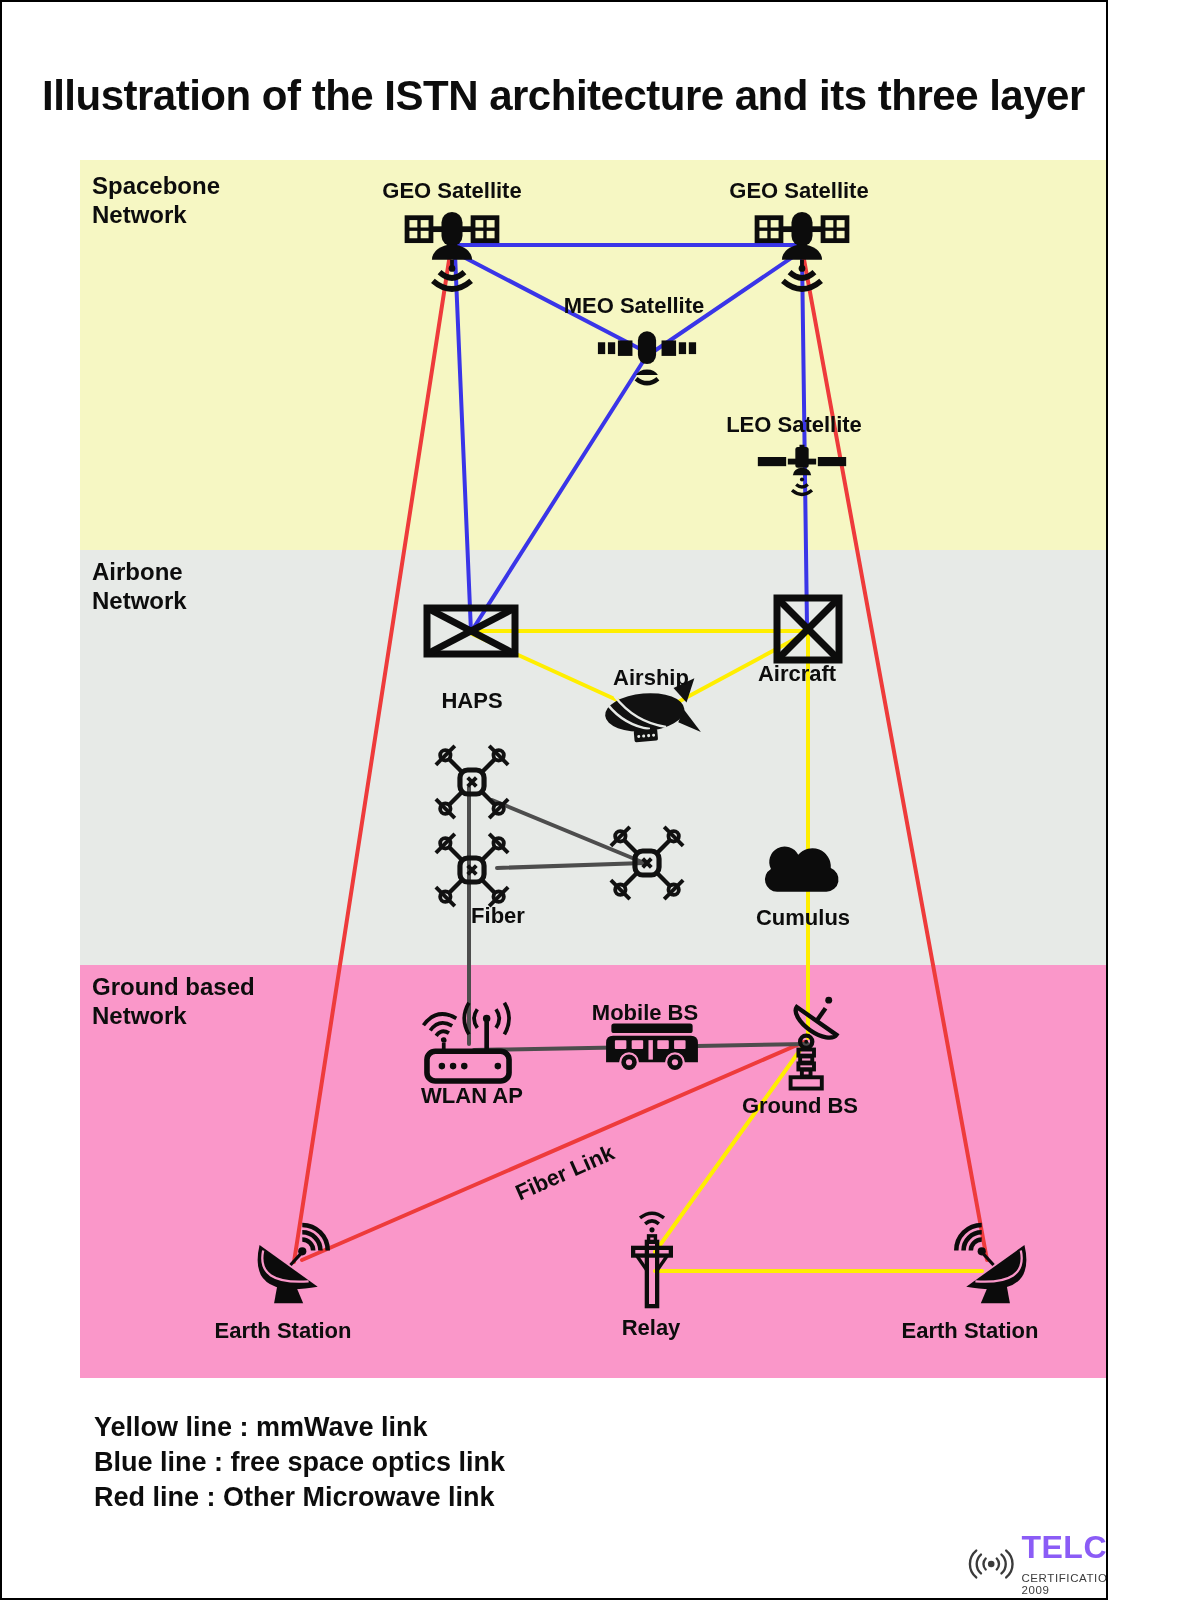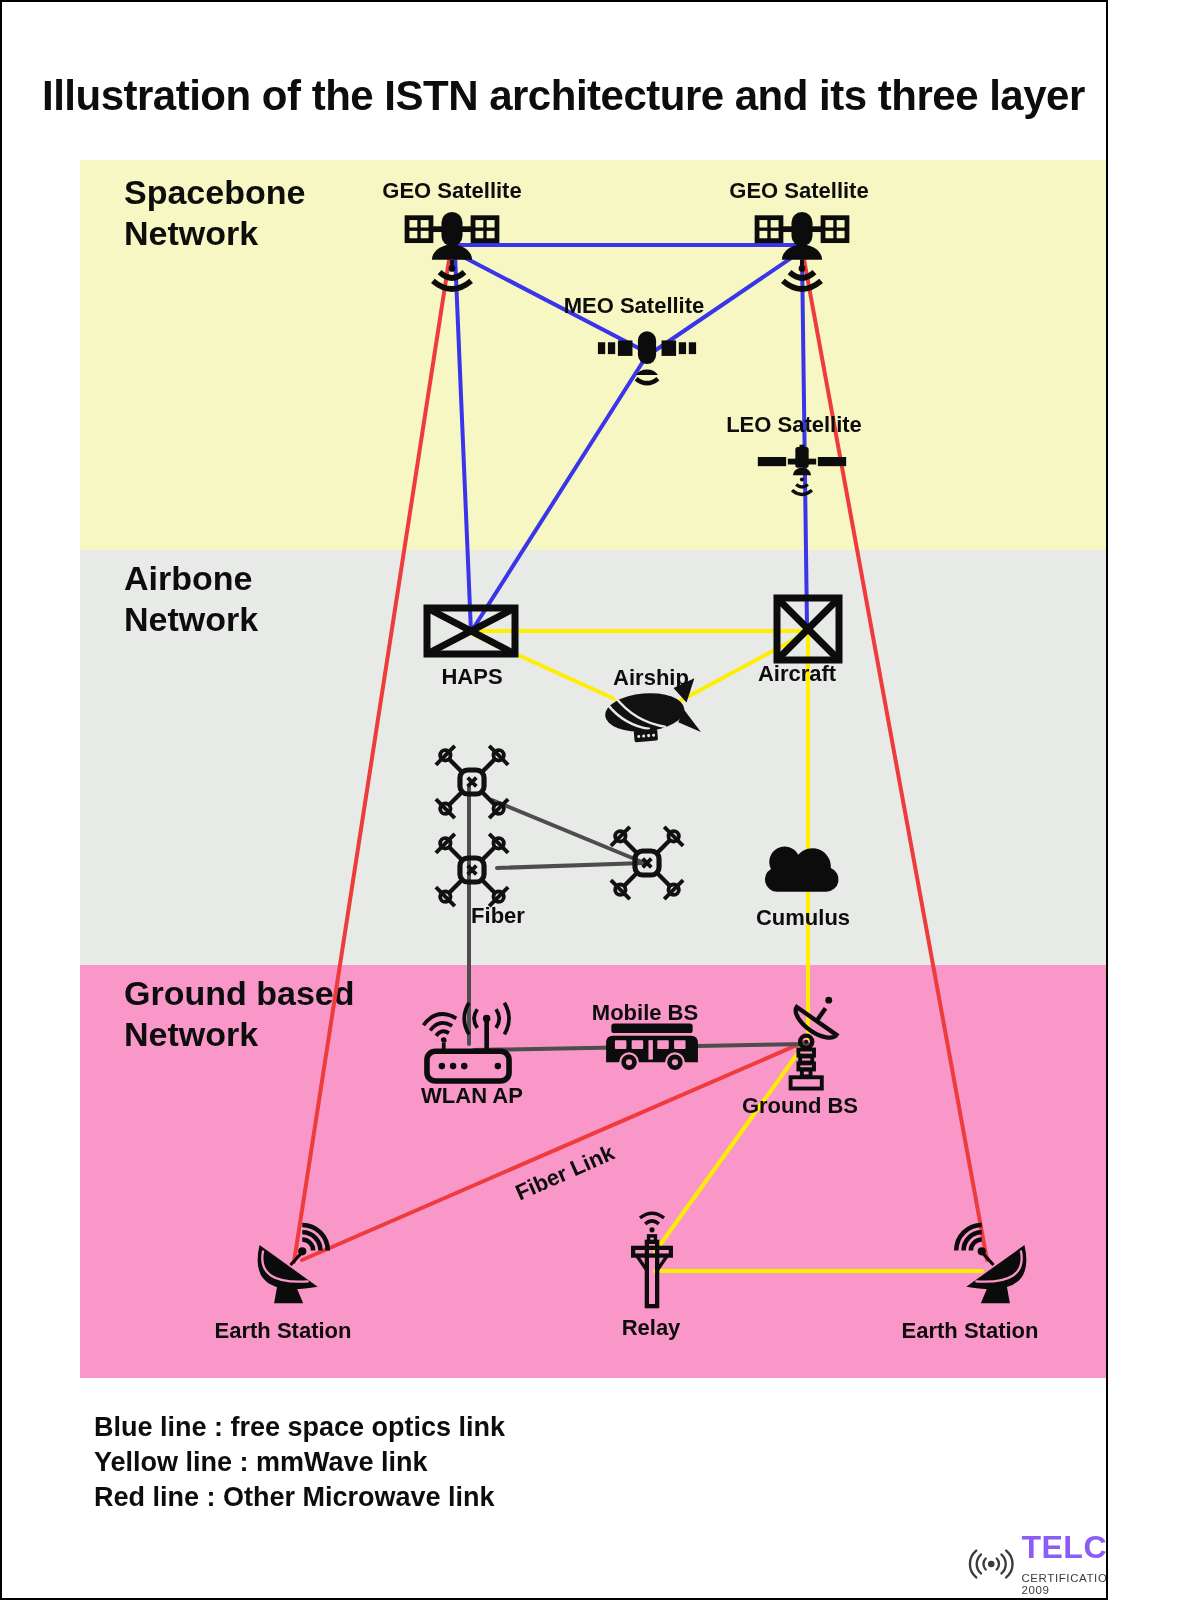--- a/index.html
+++ b/index.html
@@ -5,22 +5,22 @@
   html,body{margin:0;padding:0;background:#fff;}
   #page{position:relative;width:1108px;height:1600px;background:#fff;
         border:2px solid #000000;box-sizing:border-box;overflow:hidden;
         font-family:"Liberation Sans",sans-serif;color:#0d0d0d;}
   #title{position:absolute;left:40px;top:70px;font-size:42px;font-weight:700;
          letter-spacing:-0.5px;white-space:nowrap;}
   .band{position:absolute;left:78px;width:1030px;}
   .band-space{top:158px;height:390px;background:#f6f7c3;}
   .band-air{top:548px;height:415px;background:#e7eae7;}
   .band-ground{top:963px;height:413px;background:#fa97c9;}
-  .layer-label{position:absolute;left:90px;font-size:34px;font-weight:700;
-               line-height:1.2;white-space:pre-line;margin-left:32px;}
+  .layer-label{position:absolute;left:90px;font-size:24px;font-weight:700;
+               line-height:1.2;white-space:pre-line;}
   #links{position:absolute;left:0;top:0;width:1200px;height:1600px;}
   .node,.nlabel{position:absolute;transform:translate(-50%,-50%);}
   .nlabel{font-size:22px;font-weight:600;white-space:nowrap;}
   .nlabel.rot{transform:translate(-50%,-50%) rotate(-24deg);}
   .flip{transform:translate(-50%,-50%) scaleX(-1);}
   #legend{position:absolute;left:92px;top:1408px;font-size:27px;font-weight:600;
           line-height:35px;}
   #logo{position:absolute;left:964px;top:1530px;display:flex;align-items:center;gap:5px;}
   #logo .ltxt{display:flex;flex-direction:column;}
   #logo .lname{font-size:32px;font-weight:700;color:#8b5cf6;letter-spacing:0.5px;line-height:30px;}
@@ -354,36 +354,36 @@
           <path d="M63 14 A20 20 0 0 1 83 34"></path>
           <path d="M63 6 A28 28 0 0 1 91 34"></path>
       </g>
     </svg>
   </div>
 
   <div class="nlabel" style="left:450px;top:189px;">GEO Satellite</div>
   <div class="nlabel" style="left:797px;top:189px;">GEO Satellite</div>
   <div class="nlabel" style="left:632px;top:304px;">MEO Satellite</div>
   <div class="nlabel" style="left:792px;top:423px;">LEO Satellite</div>
-  <div class="nlabel" style="left:470px;top:675px;">HAPS</div>
+  <div class="nlabel" style="left:470px;top:699px;">HAPS</div>
   <div class="nlabel" style="left:649px;top:676px;">Airship</div>
   <div class="nlabel" style="left:795px;top:672px;">Aircraft</div>
   <div class="nlabel" style="left:496px;top:914px;">Fiber</div>
   <div class="nlabel" style="left:801px;top:916px;">Cumulus</div>
   <div class="nlabel" style="left:470px;top:1094px;">WLAN AP</div>
   <div class="nlabel" style="left:643px;top:1011px;">Mobile BS</div>
   <div class="nlabel" style="left:798px;top:1104px;">Ground BS</div>
   <div class="nlabel" style="left:649px;top:1326px;">Relay</div>
   <div class="nlabel" style="left:281px;top:1329px;">Earth Station</div>
   <div class="nlabel" style="left:968px;top:1329px;">Earth Station</div>
   <div class="nlabel rot" style="left:563px;top:1171px;">Fiber Link</div>
 
   <div id="legend">
+    <div>Yellow line : mmWave link</div>
     <div>Blue line : free space optics link</div>
-    <div>Yellow line : mmWave link</div>
     <div>Red line : Other Microwave link</div>
   </div>
 
   <div id="logo">
     <svg width="54" height="44" viewBox="0 0 64 44">
       <circle cx="32" cy="22" r="4.2" fill="#3b3b3b"></circle>
       <g stroke="#3b3b3b" stroke-width="3" fill="none" stroke-linecap="round">
         <path d="M25 15 A10 10 0 0 0 25 29"></path>
           <path d="M19 10 A16 16 0 0 0 19 34"></path>
           <path d="M13 5 A22 22 0 0 0 13 39"></path>

